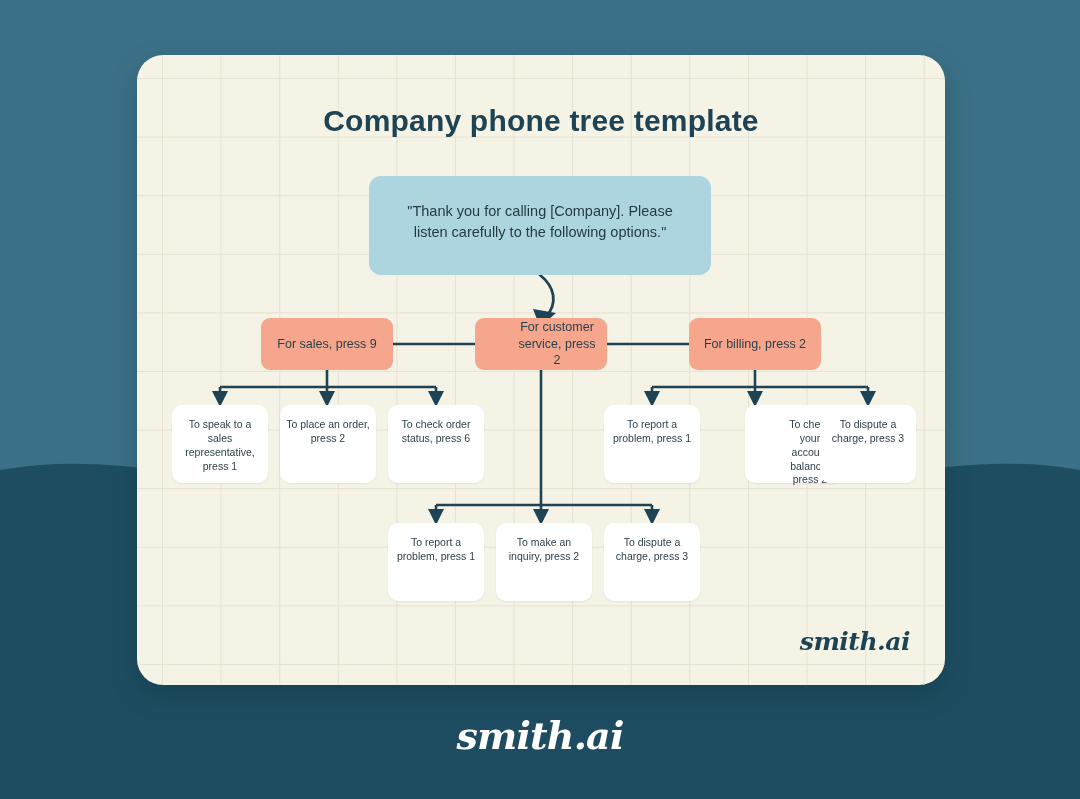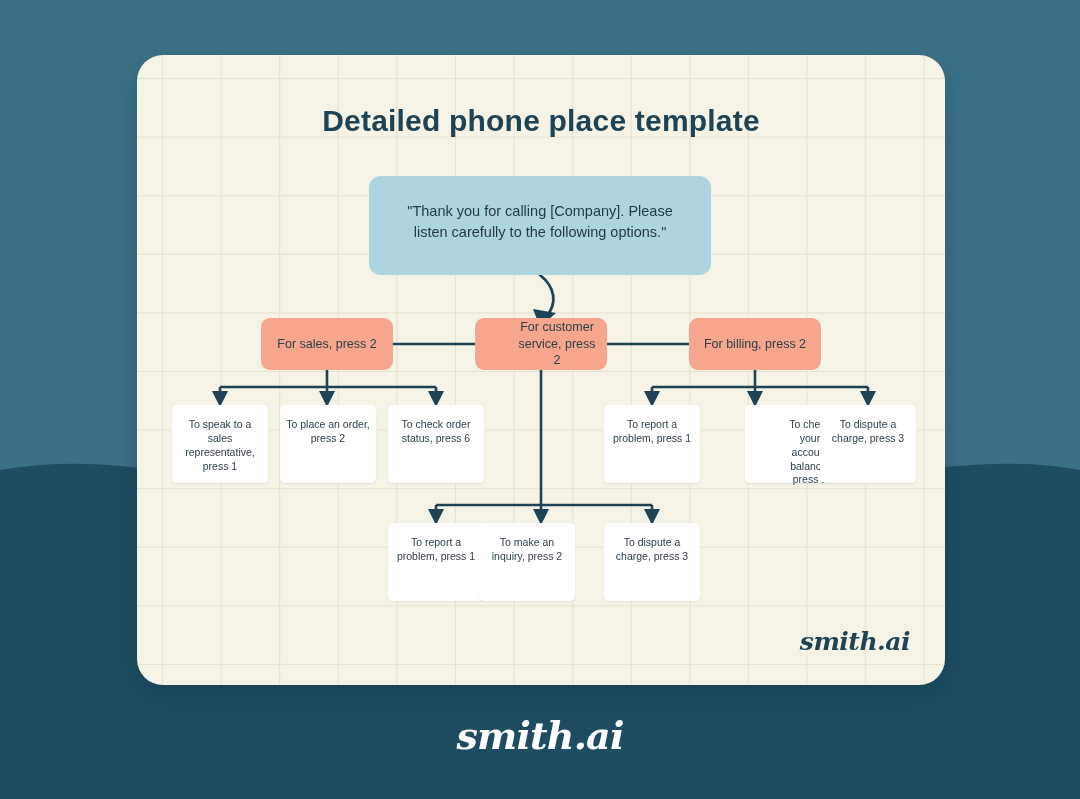--- a/index.html
+++ b/index.html
@@ -40,30 +40,30 @@
   .greet span{font-size:14.5px;line-height:1.45;color:#243b44;text-align:center;}
   .opt{
     background:#f5a68d;border-radius:9px;height:52px;width:132px;
     align-items:center;justify-content:center;padding:0 8px;
   }
   .opt span{font-size:12.5px;line-height:1.35;color:#2b3f49;text-align:center;}
   .opt-sales{left:124px;top:263px;}
   .opt-cs{left:338px;top:263px;padding-left:40px;}
   .opt-bill{left:552px;top:263px;}
   .leaf{
-    background:#fff;border-radius:5px;width:96px;height:78px;
+    background:#fff;border-radius:10px;width:96px;height:78px;
     align-items:flex-start;justify-content:center;padding:13px 6px 0;
     box-shadow:0 1px 2px rgba(30,60,75,.07);
   }
   .leaf span{font-size:10.5px;line-height:1.32;color:#2b3f49;text-align:center;}
   .r1{top:350px;}
   .r2{top:468px;}
   .c0{left:35px;}  .c1{left:143px;}  .c2{left:251px;}
   .c3{left:467px;} .c4{left:608px;padding-left:40px;}  .c5{left:683px;}
-  .d0{left:251px;} .d1{left:342px;justify-content:flex-end;}  .d2{left:467px;}
+  .d0{left:251px;} .d1{left:359px;justify-content:flex-end;}  .d2{left:467px;}
   
   #card-logo{
     position:absolute;right:35px;top:572px;
     font-family:"DejaVu Serif", serif;font-style:italic;font-weight:bold;
     font-size:25px;color:#1d4354;letter-spacing:-.5px;
   }
   #page-logo{
     position:absolute;left:0;top:713px;width:1080px;text-align:center;
     font-family:"DejaVu Serif", serif;font-style:italic;font-weight:bold;
     font-size:38px;color:#ffffff;letter-spacing:-.8px;
@@ -73,21 +73,21 @@
 <body>
 
 <svg id="wave" viewBox="0 0 1080 799" preserveAspectRatio="none">
   <path d="M0,470 C170,440 330,528 540,528 C750,528 910,440 1080,470 L1080,799 L0,799 Z" fill="#1e4d61"></path>
 </svg>
 
 <div id="card">
 
   <div id="grid"></div>
 
-  <div id="title">Detailed phone place template</div>
+  <div id="title">Company phone tree template</div>
 
   <svg id="wires" viewBox="0 0 808 630">
     <g fill="none" stroke="#1d4354" stroke-width="2.6" stroke-linecap="butt">
 
       <path d="M403,220 C418,232 421,248 409,262" stroke-width="2.8" stroke-linecap="round"></path>
 
       <path d="M256,289 L338,289"></path>
       <path d="M470,289 L552,289"></path>
 
       <path d="M190,315 L190,332"></path>
@@ -124,21 +124,21 @@
       <path d="M404,470 L396,454 L412,454 Z"></path>
       <path d="M515,470 L507,454 L523,454 Z"></path>
     </g>
   </svg>
 
   <div class="node greet">
     <span>"Thank you for calling [Company]. Please listen carefully to the following options."</span>
   </div>
 
   <div class="node opt opt-sales">
-    <span>For sales, press 2</span>
+    <span>For sales, press 9</span>
   </div>
   <div class="node opt opt-cs">
     <span>For customer service, press 2</span>
   </div>
   <div class="node opt opt-bill">
     <span>For billing, press 2</span>
   </div>
 
   <div class="node leaf r1 c0">
     <span>To speak to a sales representative, press 1</span>

